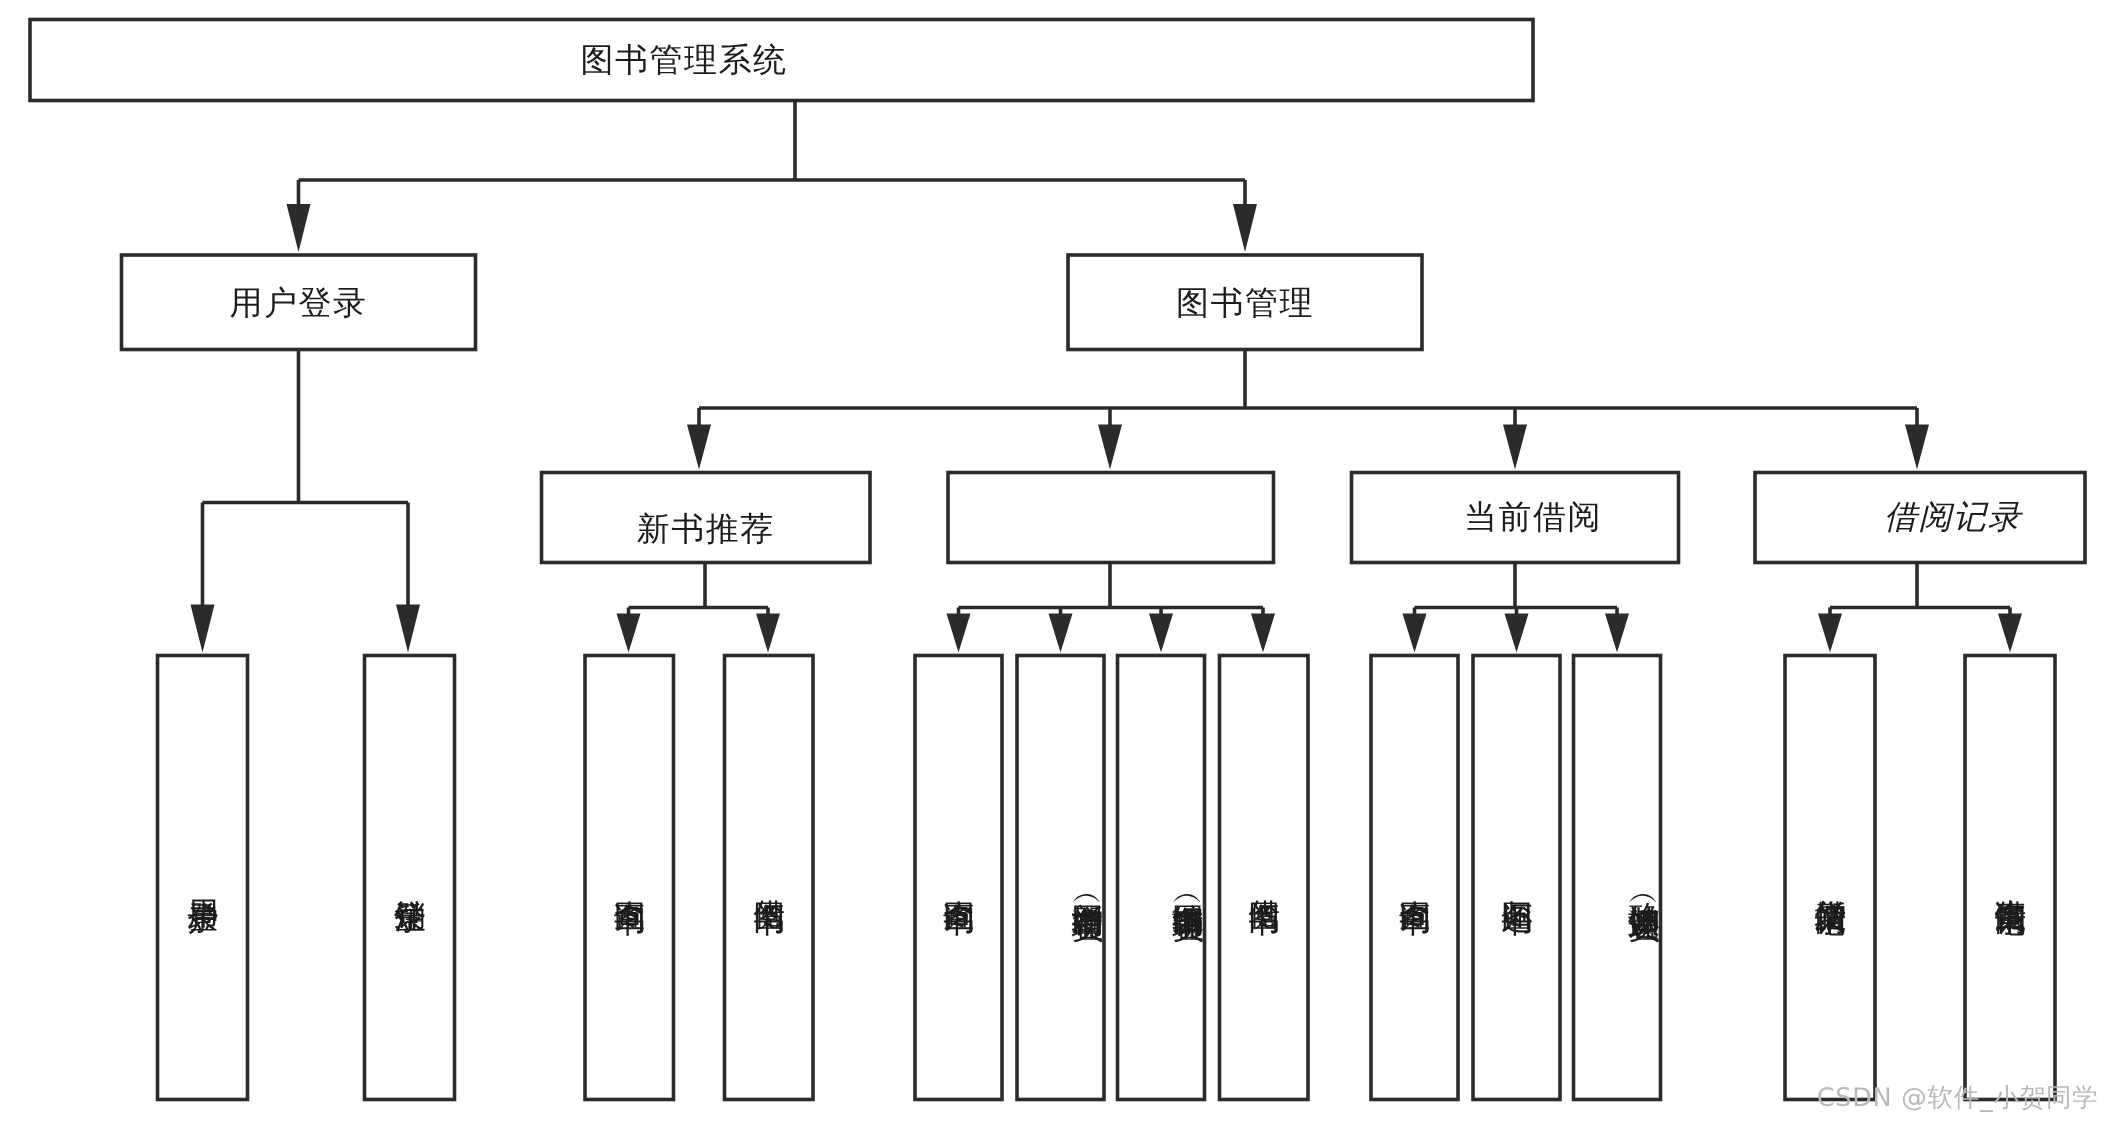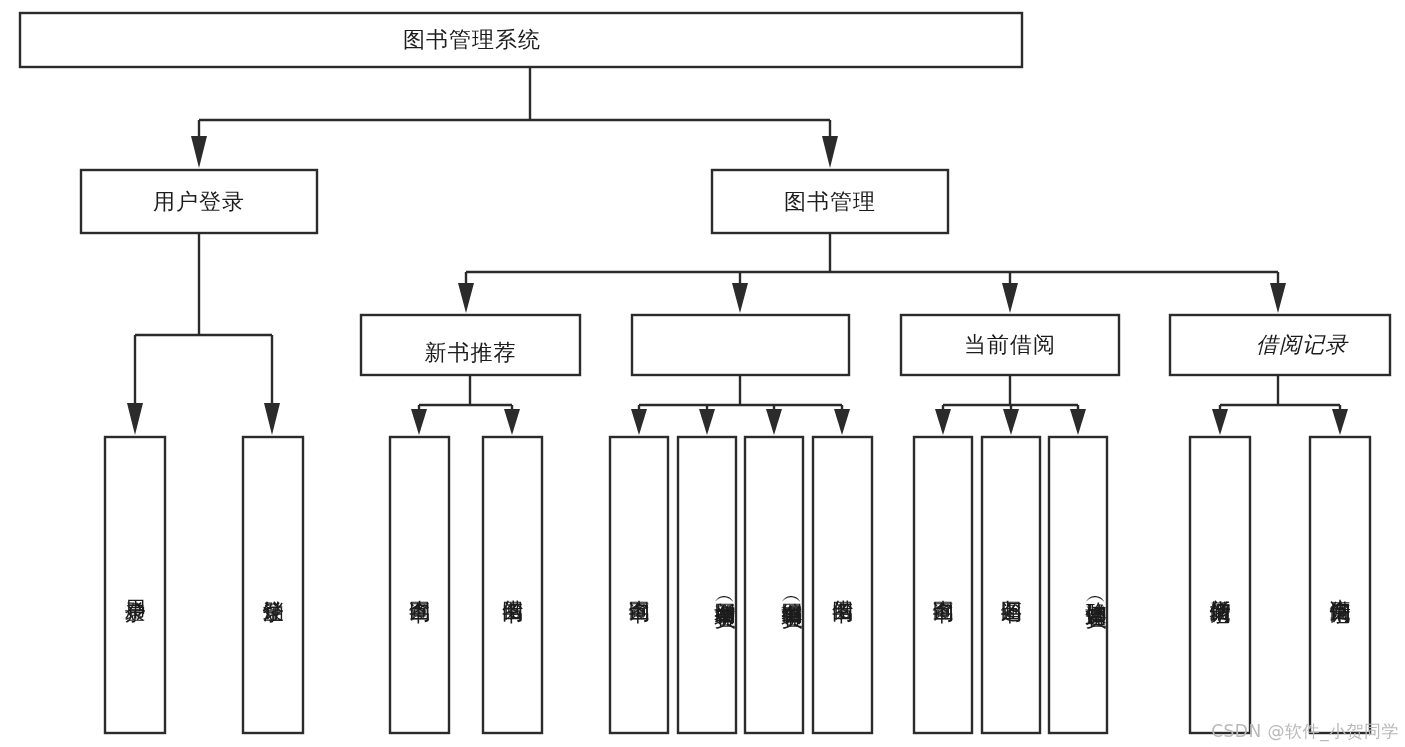--- a/index.html
+++ b/index.html
@@ -183,27 +183,27 @@
     <rect class="node-box" x="678" y="437" width="58" height="296"></rect>
     <rect class="node-box" x="745" y="437" width="58" height="296"></rect>
     <rect class="node-box" x="813" y="437" width="59" height="296"></rect>
     <rect class="node-box" x="914" y="437" width="58" height="296"></rect>
     <rect class="node-box" x="982" y="437" width="58" height="296"></rect>
     <rect class="node-box" x="1049" y="437" width="58" height="296"></rect>
     <rect class="node-box" x="1190" y="437" width="60" height="296"></rect>
     <rect class="node-box" x="1310" y="437" width="60" height="296"></rect>
   </svg>
 
-  <div class="hlabel-wrap" style="left:20px; top:13px; width:904px; height:54px;">图书管理系统</div>
+  <div class="hlabel-wrap" style="left:4px; top:13px; width:904px; height:54px;">图书管理系统</div>
 
   <div class="hlabel-wrap" style="left:81px; top:170px; width:236px; height:63px;">用户登录</div>
   <div class="hlabel-wrap" style="left:712px; top:170px; width:236px; height:63px;border-radius:11px;">图书管理</div>
 
   <div class="hlabel-wrap" style="left:361px; top:315px; width:219px; height:76px;">新书推荐</div>
-  <div class="hlabel-wrap" style="left:901px; top:315px; width:218px; height:60px;">当前借阅</div>
+  <div class="hlabel-wrap" style="left:901px; top:315px; width:218px; height:60px;padding-left:12px;">当前借阅</div>
   <div class="hlabel-wrap" style="left:1170px; top:315px; width:264px; height:60px;font-style:italic;">借阅记录</div>
 
   <div class="vlabel-wrap" style="left:105px; top:437px; width:60px; height:296px;">用户登录</div>
   <div class="vlabel-wrap" style="left:243px; top:437px; width:60px; height:296px;">注销登录</div>
   <div class="vlabel-wrap" style="left:390px; top:437px; width:59px; height:296px;">查询图书</div>
   <div class="vlabel-wrap" style="left:483px; top:437px; width:59px; height:296px;">借阅图书</div>
   <div class="vlabel-wrap" style="left:610px; top:437px; width:58px; height:296px;">查询图书</div>
   <div class="vlabel-wrap" style="left:678px; top:437px; width:58px; height:296px; align-items:flex-start; padding-top:8px; box-sizing:border-box;">新增图书（管理员）</div>
   <div class="vlabel-wrap" style="left:745px; top:437px; width:58px; height:296px; align-items:flex-start; padding-top:8px; box-sizing:border-box;">编辑图书（管理员）</div>
   <div class="vlabel-wrap" style="left:813px; top:437px; width:59px; height:296px;">借阅图书</div>

